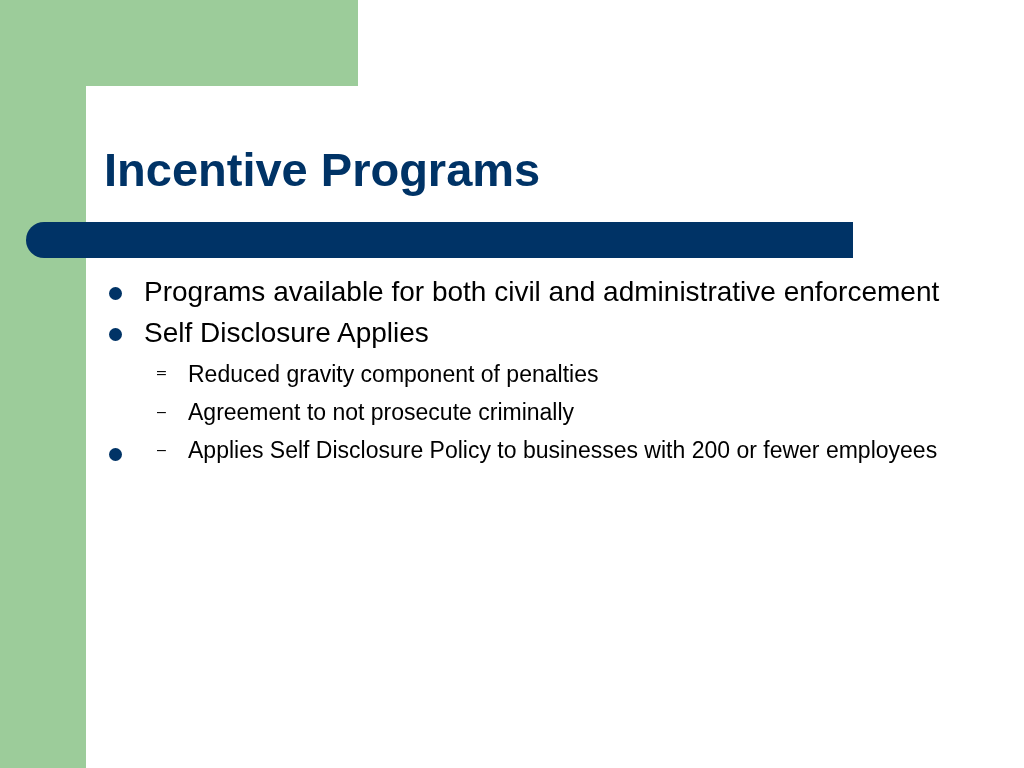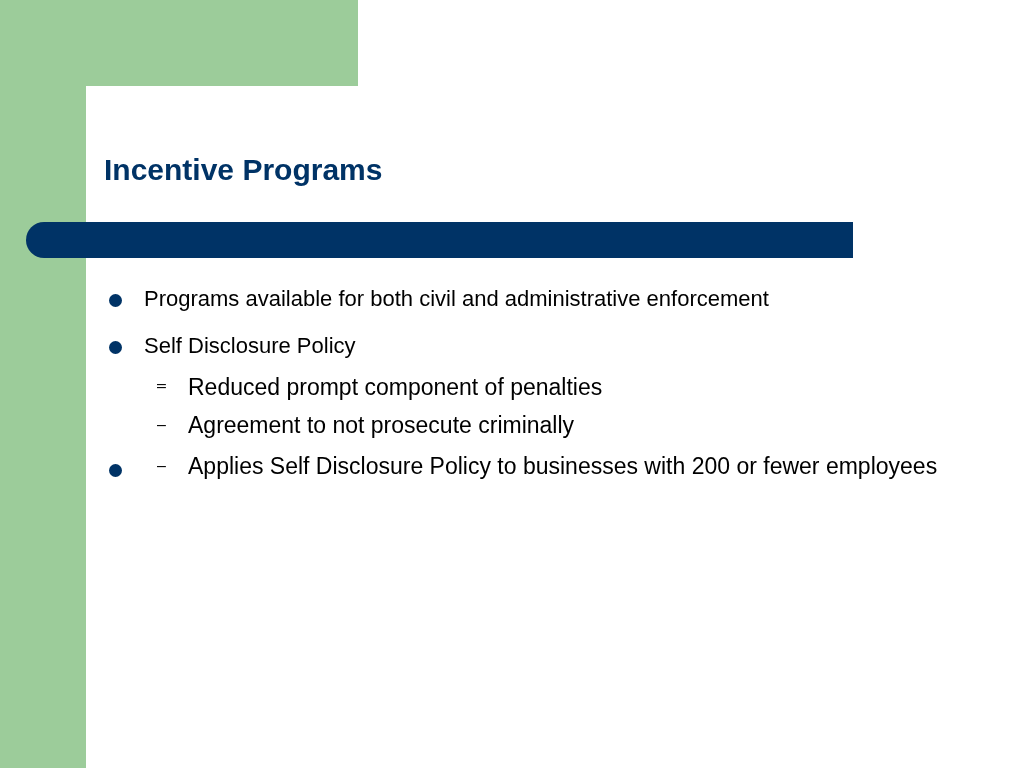--- a/index.html
+++ b/index.html
@@ -15,32 +15,32 @@
     .green-top {
       position: absolute; left: 0; top: 0; width: 358px; height: 86px;
       background: #9ccc9a;
     }
     .white-panel {
       position: absolute; left: 86px; top: 86px; width: 938px; height: 682px;
       background: #ffffff; border-top-left-radius: 34px;
     }
     .title {
       position: absolute; left: 104px; top: 142px;
-      font-size: 30px; font-weight: bold; color: #003366;
+      font-size: 47px; font-weight: bold; color: #003366;
       line-height: 56px; white-space: nowrap;
     }
     .rule-bar {
       position: absolute; left: 26px; top: 222px; width: 827px; height: 36px;
       background: #003366;
       border-top-left-radius: 18px; border-bottom-left-radius: 18px;
     }
     .content { position: absolute; left: 104px; top: 270px; width: 900px; }
     .b1 {
-      position: relative; padding-left: 40px; font-size: 22px; color: #000;
-      line-height: 36px; margin-top: 11px; margin-bottom: 5px;
+      position: relative; padding-left: 40px; font-size: 28px; color: #000;
+      line-height: 36px; margin-top: 4px; margin-bottom: 5px;
     }
     .b1 .dot {
       position: absolute; left: 5px; top: 13px; width: 13px; height: 13px;
       border-radius: 50%; background: #003366;
     }
     .b2 {
       position: relative; margin-left: 84px; padding-right: 30px;
       font-size: 23px; line-height: 30px; color: #000; margin-bottom: 8px;
     }
     .b2 .dash {
@@ -58,28 +58,28 @@
 <div class="rule-bar"></div>
 
 <div class="content">
   <div class="b1">
     <span class="dot"></span>
     <span style="display:block;width:800px;">Programs available for both civil and administrative enforcement</span>
   </div>
 
   <div class="b1">
     <span class="dot"></span>
-    <span>Self Disclosure Policy</span>
+    <span>Self Disclosure Applies</span>
   </div>
   <div class="b2" style="width:720px;">
     <span class="dash">–</span>
   </div>
   <div class="b2">
     <span class="dash">–</span>
-    <span>Reduced prompt component of penalties</span>
+    <span>Reduced gravity component of penalties</span>
   </div>
   <div class="b2">
     <span class="dash">–</span>
     <span>Agreement to not prosecute criminally</span>
   </div>
 
   <div class="b1">
     <span class="dot"></span>
   </div>
   <div class="b2" style="width:790px;">

